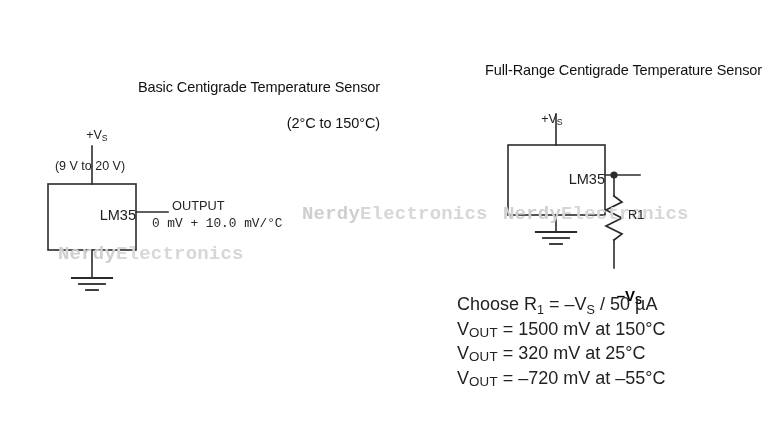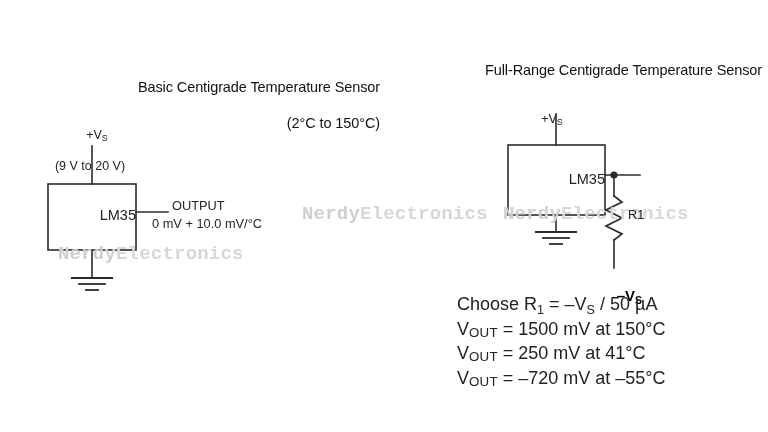--- a/index.html
+++ b/index.html
@@ -81,20 +81,21 @@
     top: 198px;
     font-size: 12.8px;
     color: #262626;
     margin-left: 20px;
   }
   .out-formula {
     left: 152px;
     top: 216px;
     font-size: 12.8px;
     color: #262626;
+    font-family: Liberation Mono, monospace;
   }
 
   .ic-name {
     font-size: 14.5px;
     color: #222;
     text-align: right;
   }
   .ic-l {
     left: 48px;
     top: 206px;
@@ -240,18 +241,18 @@
 
   <div class="txt negvs-label">
     <span>–V</span><sub>S</sub>
   </div>
 
   <div class="equations">
     <span class="eq"><span>Choose R</span><sub>1</sub><span> = –V</span><sub>S</sub><span> / 50 µA</span></span>
 
     <span class="eq"><span>V</span><span class="sc">OUT</span><span> = 1500 mV at 150°C</span></span>
 
-    <span class="eq"><span>V</span><span class="sc">OUT</span><span> = 250 mV at 41°C</span></span>
+    <span class="eq"><span>V</span><span class="sc">OUT</span><span> = 320 mV at 25°C</span></span>
 
     <span class="eq"><span>V</span><span class="sc">OUT</span><span> = –720 mV at –55°C</span></span>
   </div>
 
 </div>
 
 </body></html>

